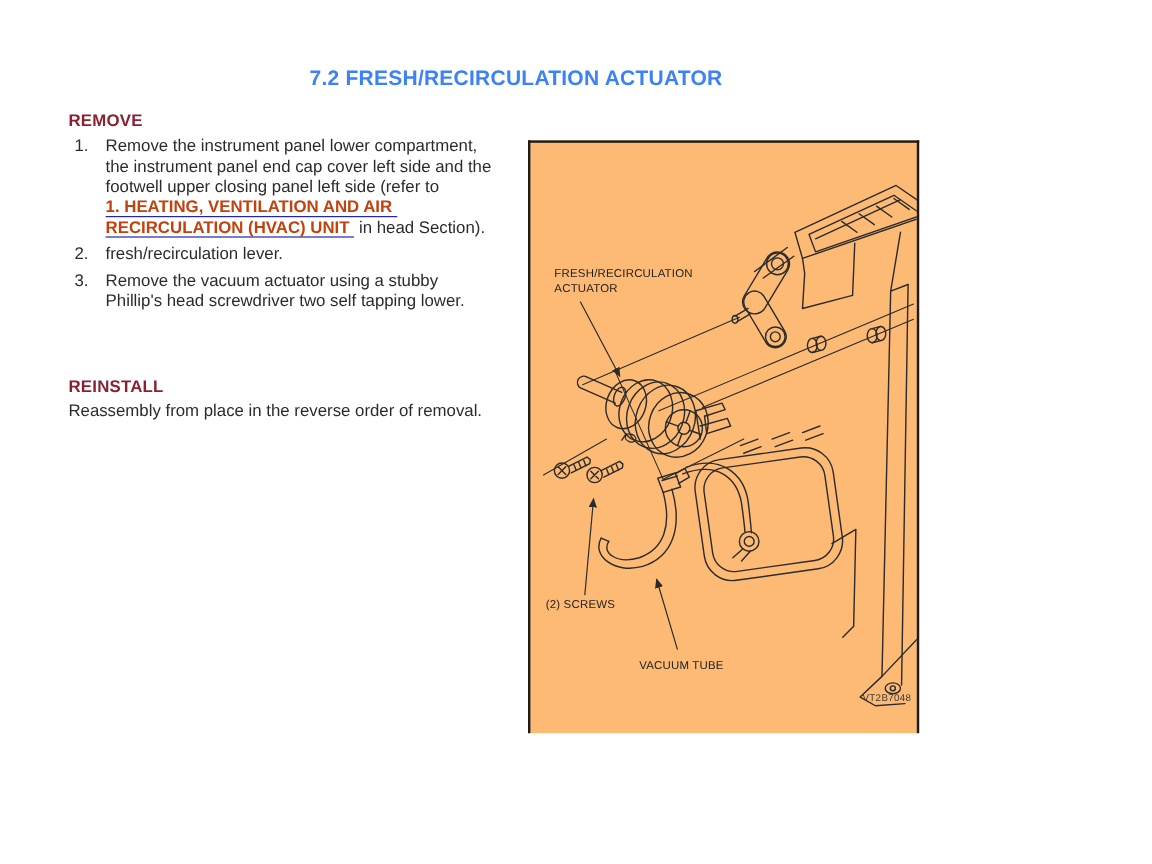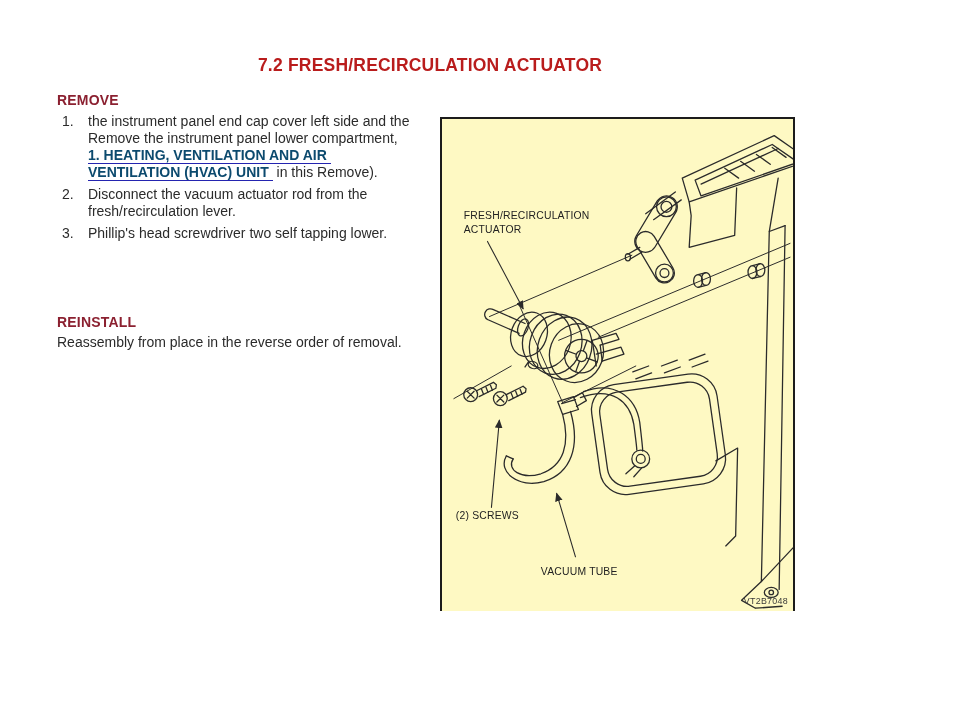--- a/index.html
+++ b/index.html
@@ -3,46 +3,46 @@
 <meta charset="utf-8">
 <style>
   html,body{margin:0;padding:0;}
   body{
     width:960px;height:720px;position:relative;overflow:hidden;
     background:#ffffff;color:#2b2b2b;
     font-family:"Liberation Sans",sans-serif;
   }
   .page-title{
     position:absolute;top:55px;left:0;width:860px;text-align:center;
-    font-size:17.5px;font-weight:bold;color:#b91c1c;letter-spacing:.2px;
+    font-size:17.5px;font-weight:bold;color:#3b82f6;letter-spacing:.2px;
   }
   .section-heading{
     position:absolute;left:57px;font-size:14px;font-weight:bold;color:#8b2030;
     letter-spacing:.2px;
   }
   .heading-remove{top:92px;}
   .heading-reinstall{top:314px;}
   .steps{
     position:absolute;left:62px;top:113px;width:380px;
     font-size:14px;line-height:17px;
   }
   .step{display:flex;margin-bottom:5px;}
   .step-num{width:26px;flex:none;}
   .step-text{flex:1;}
   .hvac-link{
-    color:#0c4a6e;font-weight:bold;text-decoration:none;
+    color:#c2410c;font-weight:bold;text-decoration:none;
     border-bottom:1.5px solid #2424b0;padding-right:4px;cursor:pointer;
   }
   .reinstall-body{
     position:absolute;left:57px;top:334px;font-size:14px;line-height:17px;
   }
   .figure-frame{
-    position:absolute;left:440px;top:117px;width:355px;height:494px;
+    position:absolute;left:440px;top:117px;width:326px;height:494px;
     border:2px solid #1c1c1c;border-bottom:none;box-sizing:border-box;
-    background:#fef9c3;
+    background:#fdba74;
   }
   .figure-frame svg{display:block;width:100%;height:100%;}
   .fig-label{
     font-family:"Liberation Sans",sans-serif;font-size:10.5px;fill:#222222;
     letter-spacing:.2px;
   }
   .fig-code{
     font-family:"Liberation Sans",sans-serif;font-size:9px;fill:#3a3a3a;
     letter-spacing:.3px;
   }
@@ -51,36 +51,37 @@
 <body>
 
 <div class="page-title">7.2 FRESH/RECIRCULATION ACTUATOR</div>
 
 <div class="section-heading heading-remove">REMOVE</div>
 
 <div class="steps">
   <div class="step">
     <div class="step-num">1.</div>
     <div class="step-text">
+      <div>Remove the instrument panel lower compartment,</div>
       <div>the instrument panel end cap cover left side and the</div>
-      <div>Remove the instrument panel lower compartment,</div>
+      <div>footwell upper closing panel left side (refer to</div>
       <div><a class="hvac-link">1. HEATING, VENTILATION AND AIR</a></div>
-      <div><a class="hvac-link">VENTILATION (HVAC) UNIT</a><span> in this Remove).</span></div>
+      <div><a class="hvac-link">RECIRCULATION (HVAC) UNIT</a><span> in head Section).</span></div>
     </div>
   </div>
   <div class="step">
     <div class="step-num">2.</div>
     <div class="step-text">
-      <div>Disconnect the vacuum actuator rod from the</div>
       <div>fresh/recirculation lever.</div>
     </div>
   </div>
   <div class="step">
     <div class="step-num">3.</div>
     <div class="step-text">
+      <div>Remove the vacuum actuator using a stubby</div>
       <div>Phillip's head screwdriver two self tapping lower.</div>
     </div>
   </div>
 </div>
 
 <div class="section-heading heading-reinstall">REINSTALL</div>
 <div class="reinstall-body">Reassembly from place in the reverse order of removal.</div>
 
 <div class="figure-frame">
   <svg viewBox="0 0 355 494" aria-hidden="true">

